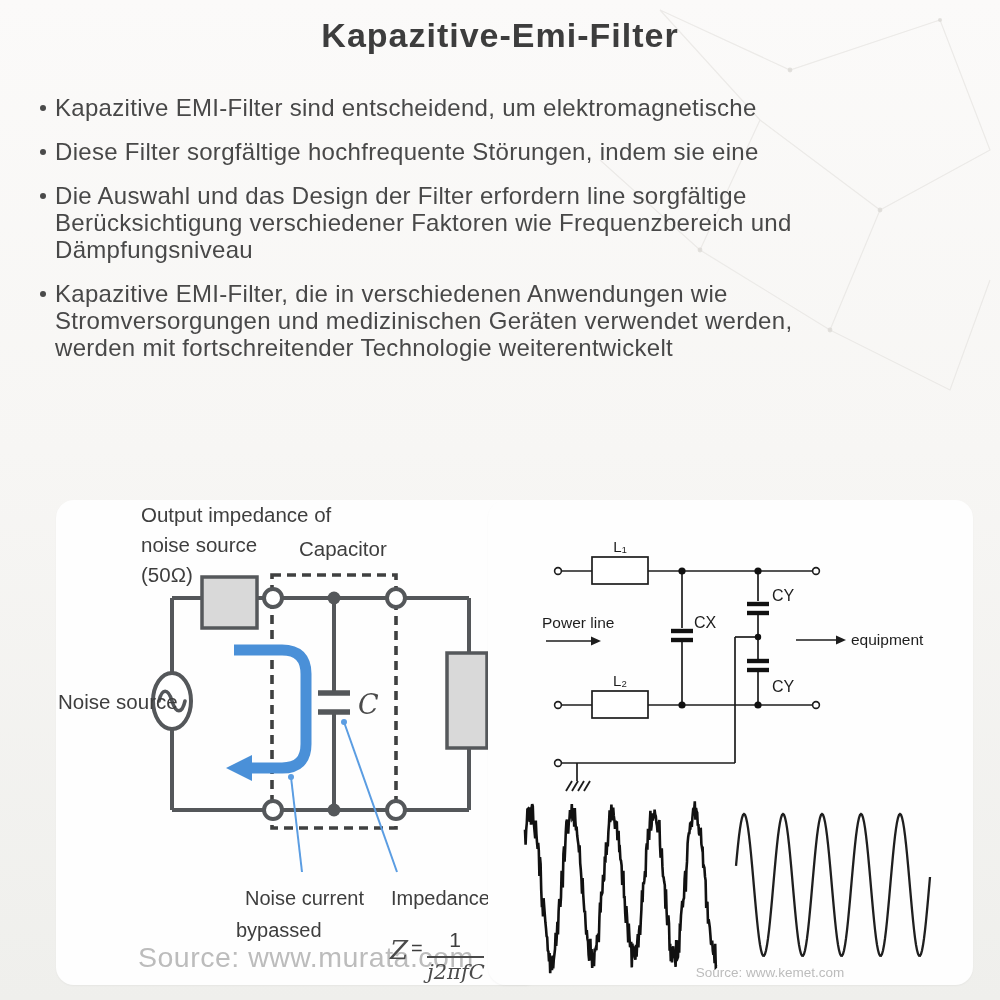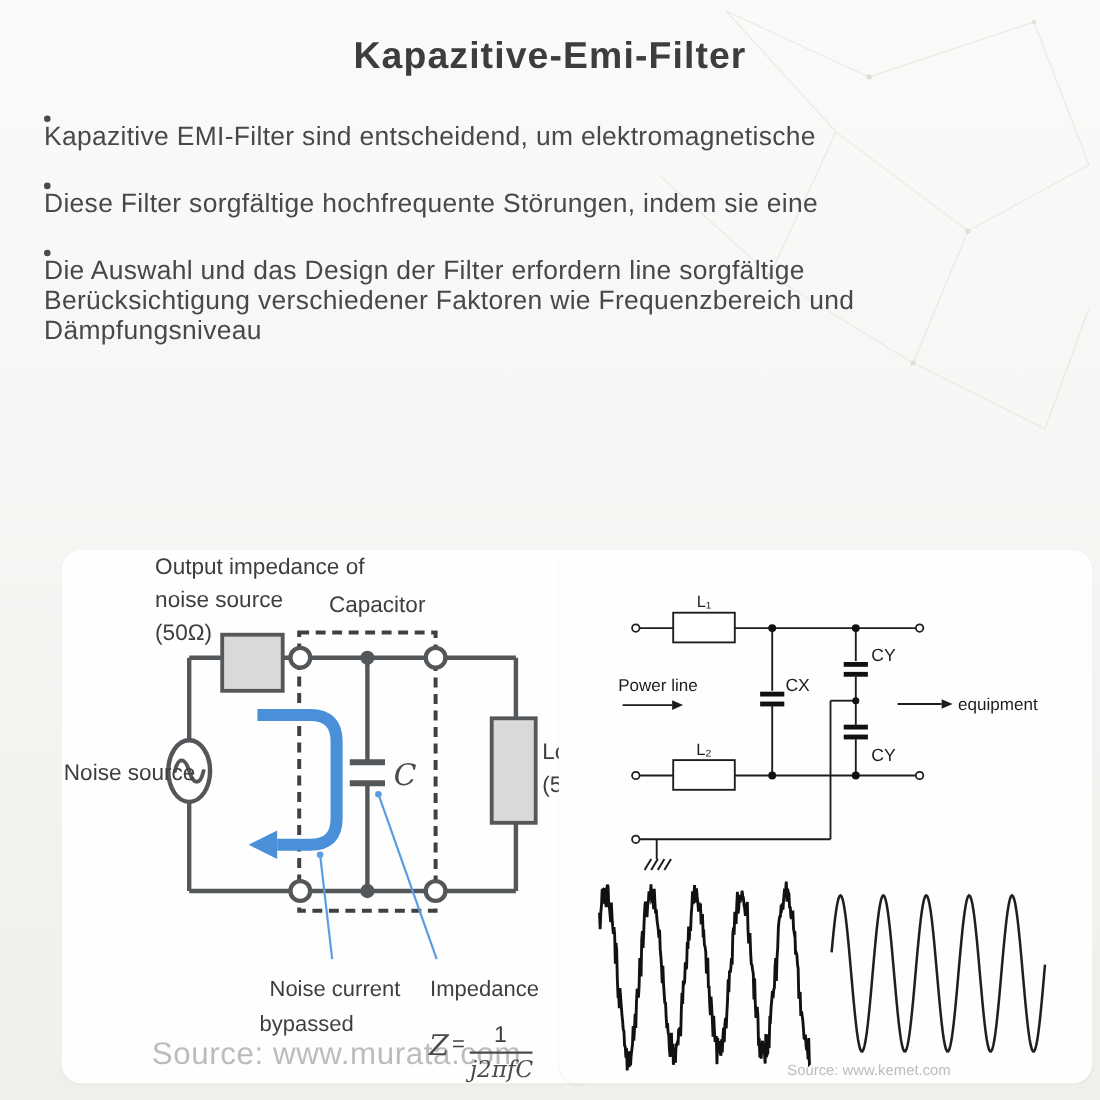--- a/index.html
+++ b/index.html
@@ -1,29 +1,29 @@
 <!DOCTYPE html>
 <html><head>
 <meta charset="utf-8">
 <style>
   html,body{margin:0;padding:0;}
   body{width:1000px;height:1000px;font-family:"Liberation Sans",sans-serif;}
   .slide{position:relative;width:1000px;height:1000px;overflow:hidden;
          background:linear-gradient(180deg,#fbfaf9 0%,#f7f6f4 45%,#efefec 100%);}
   .bg-mesh{position:absolute;top:0;right:0;pointer-events:none;}
-  .title{position:absolute;top:32px;left:0;width:1000px;text-align:center;margin:0;
+  .title{position:absolute;top:16px;left:0;width:1000px;text-align:center;margin:0;
          font-size:34px;font-weight:600;letter-spacing:1px;color:#3d3d3d;}
   .bullets{position:absolute;top:94px;left:40px;width:900px;margin:0;padding:0;list-style:none;}
-  .bullets li{display:flex;margin-bottom:17px;flex-direction:column;}
+  .bullets li{display:flex;margin-bottom:17px;}
   .bdot{flex:0 0 auto;width:6px;height:6px;border-radius:50%;background:#4a4a4a;margin:11px 9px 0 0;}
   .bl div{font-size:24px;line-height:27px;color:#484848;letter-spacing:0.3px;}
   .panel{position:absolute;top:500px;height:485px;background:#fefefe;border-radius:18px;
          box-shadow:0 1px 2px rgba(0,0,0,0.04);}
   .panel.left{left:24px;width:486px;margin-left:32px;}
-  .panel.right{left:508px;width:485px;}
+  .panel.right{left:488px;width:485px;}
   .panel svg{overflow:visible;display:block;}
   .lab{fill:#3e3e3e;font-family:"Liberation Sans",sans-serif;}
   .rlab{fill:#1d1d1d;font-family:"Liberation Sans",sans-serif;}
   .wm{fill:#bcbcbc;font-family:"Liberation Sans",sans-serif;}
   .math{fill:#4a4a4a;font-family:"DejaVu Serif",serif;font-style:italic;}
 </style>
 </head>
 <body>
 
 <div class="slide">
@@ -60,20 +60,28 @@
       </div>
     </li>
     <li>
       <span class="bdot"></span>
       <div class="bl">
         <div>Die Auswahl und das Design der Filter erfordern line sorgfältige</div>
         <div>Berücksichtigung verschiedener Faktoren wie Frequenzbereich und</div>
         <div>Dämpfungsniveau</div>
       </div>
     </li>
+    <li>
+      <span class="bdot"></span>
+      <div class="bl">
+        <div>Kapazitive EMI-Filter, die in verschiedenen Anwendungen wie</div>
+        <div>Stromversorgungen und medizinischen Geräten verwendet werden,</div>
+        <div>werden mit fortschreitender Technologie weiterentwickelt</div>
+      </div>
+    </li>
   </ul>
 
   <div class="panel left">
     <svg width="486" height="485" viewBox="0 0 486 485">
 
       <g stroke="#54575a" stroke-width="4" fill="none">
         <line x1="116" y1="98" x2="413" y2="98"></line>
         <line x1="116" y1="98" x2="116" y2="174"></line>
         <line x1="116" y1="229" x2="116" y2="310"></line>
         <line x1="116" y1="310" x2="413" y2="310"></line>

